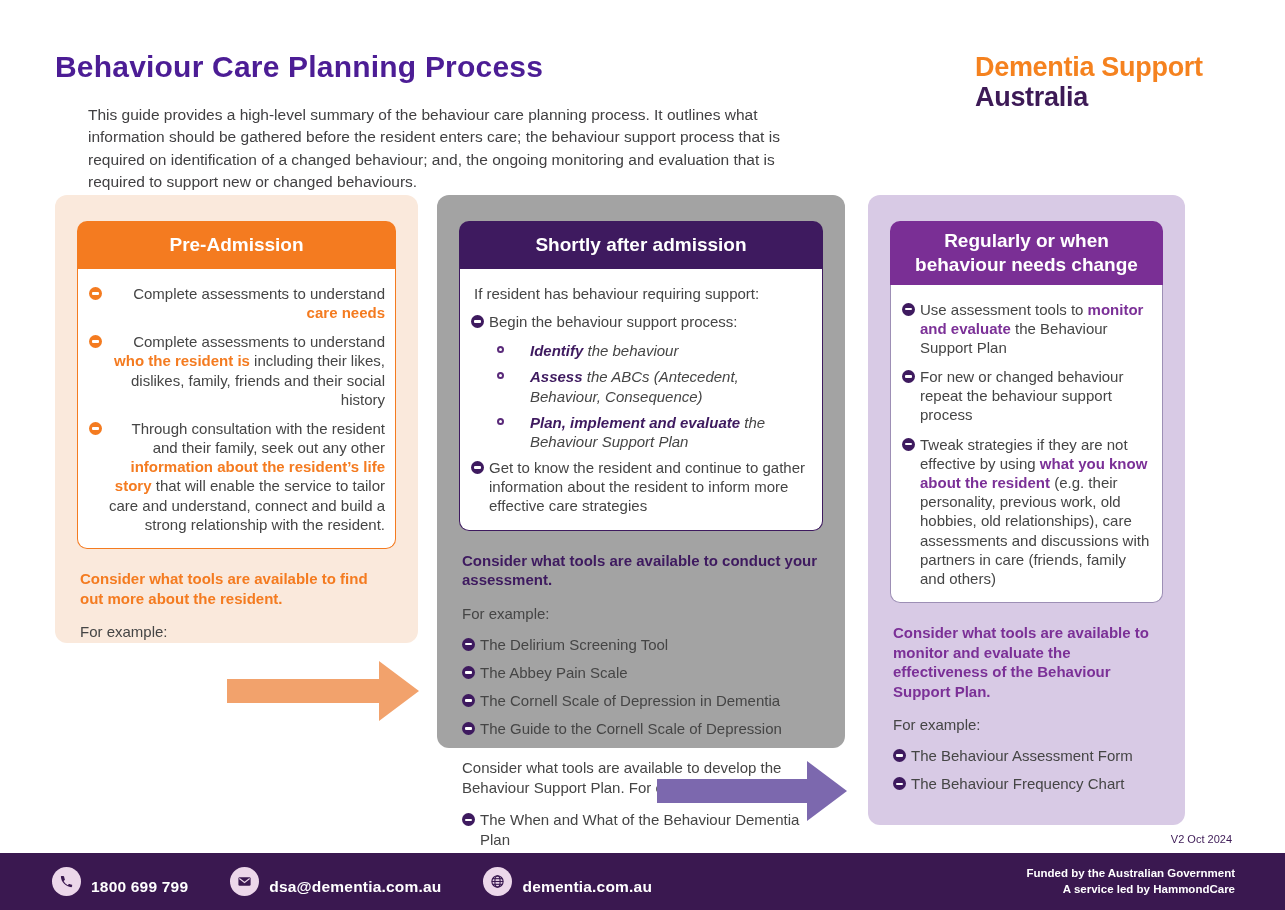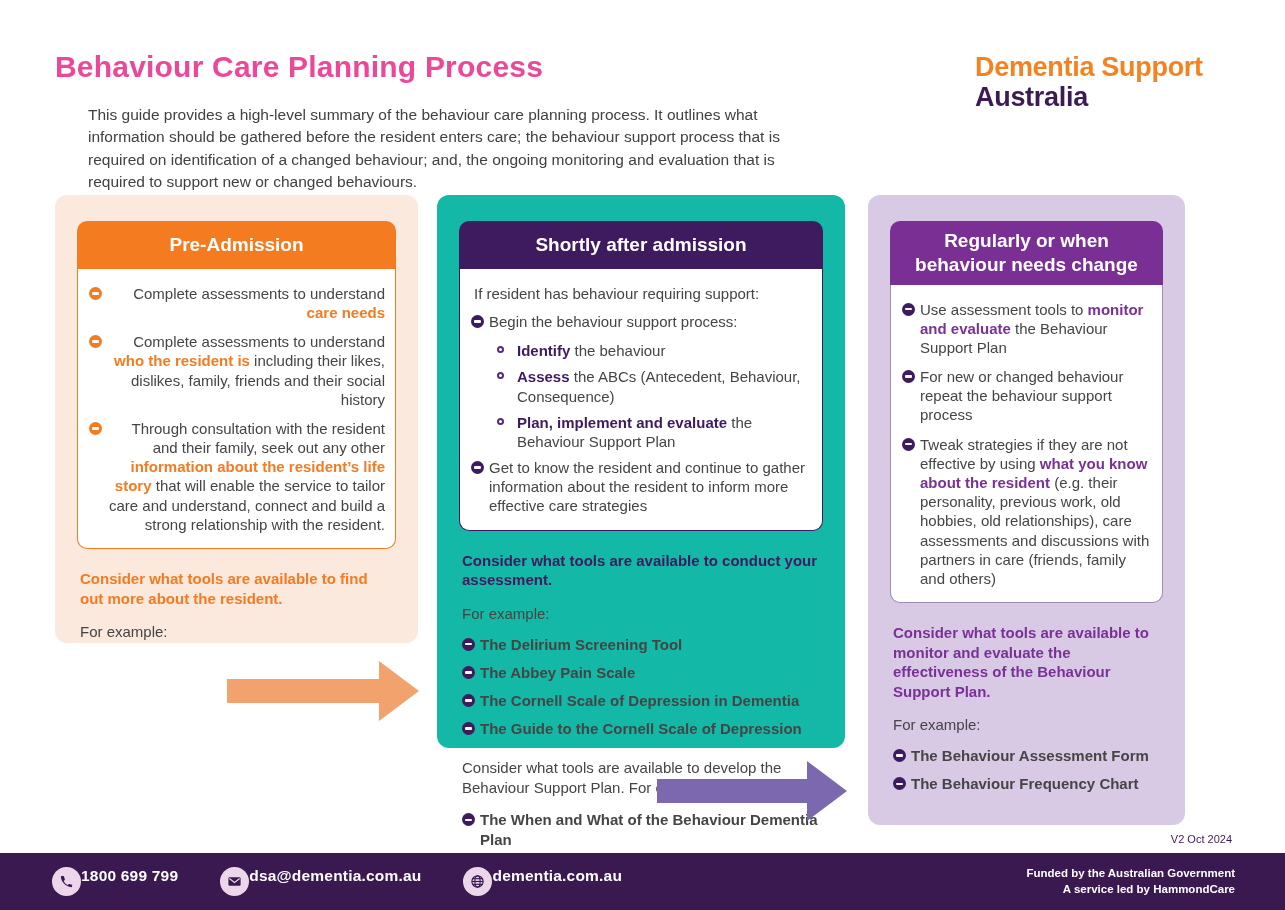--- a/index.html
+++ b/index.html
@@ -8,38 +8,38 @@
     position:relative;
     background:#ffffff;
     font-family:"Liberation Sans", sans-serif;
     color:#454545;
     overflow:hidden;
   }
 
   
   .page-title {
     position:absolute; left:55px; top:50px;
-    font-size:30px; font-weight:bold; color:#ec4899;
+    font-size:30px; font-weight:bold; color:#4c1d95;
     letter-spacing:0.2px;
   }
   .intro {
     position:absolute; left:56px; top:104px; width:725px;
     font-size:15.5px; line-height:1.45; color:#414042;margin-left:32px;
   }
   .logo {
     position:absolute; left:975px; top:52px;
     font-weight:bold; line-height:1.12; font-size:27px; letter-spacing:-0.3px;
   }
   .logo .l1 { color:#F5821F; }
   .logo .l2 { color:#3D1A56; }
 
   
   .panel { position:absolute; border-radius:12px; }
   .panel1 { left:55px;  top:195px; width:363px; height:448px; background:#FAE9DC; }
-  .panel2 { left:437px; top:195px; width:408px; height:553px; background:#14b8a6; }
+  .panel2 { left:437px; top:195px; width:408px; height:553px; background:#a3a3a3; }
   .panel3 { left:868px; top:195px; width:317px; height:630px; background:#D8CAE5; }
 
   .panel-header {
     margin:26px 22px 0 22px;
     border-radius:10px 10px 0 0;
     color:#ffffff; font-weight:bold; font-size:19px;
     text-align:center; padding:12px 6px; line-height:1.25;
   }
   .ph-orange { background:#F47B20; }
   .ph-dark   { background:#3E1A5F; }
@@ -57,59 +57,59 @@
   .row { display:flex; gap:5px; margin-bottom:10px; font-size:15px; line-height:1.28; color:#454545; }
   .row:last-child { margin-bottom:4px; }
   .blt {
     flex:0 0 auto; width:13px; height:13px; border-radius:50%;
     margin-top:3px; display:inline-flex; align-items:center; justify-content:center;
   }
   .blt::after { content:""; width:7px; height:2.5px; background:#ffffff; border-radius:1px; }
   .blt-orange { background:#F47B20; }
   .blt-purple { background:#3E1A5F; }
 
-  .sub-row { display:flex; gap:13px; margin:1px 0 7px 26px; font-size:15px; line-height:1.28; color:#454545; }
+  .sub-row { display:flex; gap:26px; margin:1px 0 7px 26px; font-size:15px; line-height:1.28; color:#454545;font-style:italic; }
   .o-marker {
     flex:0 0 auto; width:7px; height:7px; margin-top:5px;
     border:2px solid #5A2A7A; border-radius:50%;
   }
 
   .hl-orange { color:#F47B20; font-weight:bold; }
   .hl-dark   { color:#3E1A5F; font-weight:bold; }
   .hl-mid    { color:#7B3097; font-weight:bold; }
 
   .consider { margin:20px 25px 0 25px; font-weight:bold; font-size:15px; line-height:1.3; }
   .c-orange { color:#F47B20; }
   .c-dark   { color:#3E1A5F; }
   .c-mid    { color:#7B3097; }
   .plain    { font-weight:normal; color:#454545; }
   .for-example { margin:15px 25px 0 25px; font-size:15px; color:#454545; }
   .tools { margin:13px 25px 0 25px; }
-  .tools .row { margin-bottom:9px;font-weight:bold; }
+  .tools .row { margin-bottom:9px; }
 
   .card-intro { font-size:15px; color:#454545; margin:0 0 9px 3px; line-height:1.28; }
 
   
   .arrow { position:absolute; }
   .arrow-orange { left:227px; top:661px; }
   .arrow-purple { left:657px; top:761px; }
 
   
   .version {
     position:absolute; right:53px; top:833px;
     font-size:11px; color:#3D1A56;
   }
 
   
   .footer {
     position:absolute; left:0; top:853px; width:1285px; height:57px;
     background:#3A1850; display:flex; align-items:center;
     padding-left:52px;
   }
-  .f-item { display:flex; align-items:flex-start; gap:0; margin-right:42px; }
+  .f-item { display:flex; align-items:flex-end; gap:10px; margin-right:42px; }
   .f-circle {
     width:29px; height:29px; border-radius:50%; background:#ECD7EA;
     display:flex; align-items:center; justify-content:center; flex:0 0 auto;
   }
   .f-label { color:#ffffff; font-weight:bold; font-size:15.5px; letter-spacing:0.2px; }
   .funded {
     position:absolute; right:50px; top:50%; transform:translateY(-50%);
     text-align:right; color:#ffffff; font-weight:bold;
     font-size:11.5px; line-height:1.45;
   }

